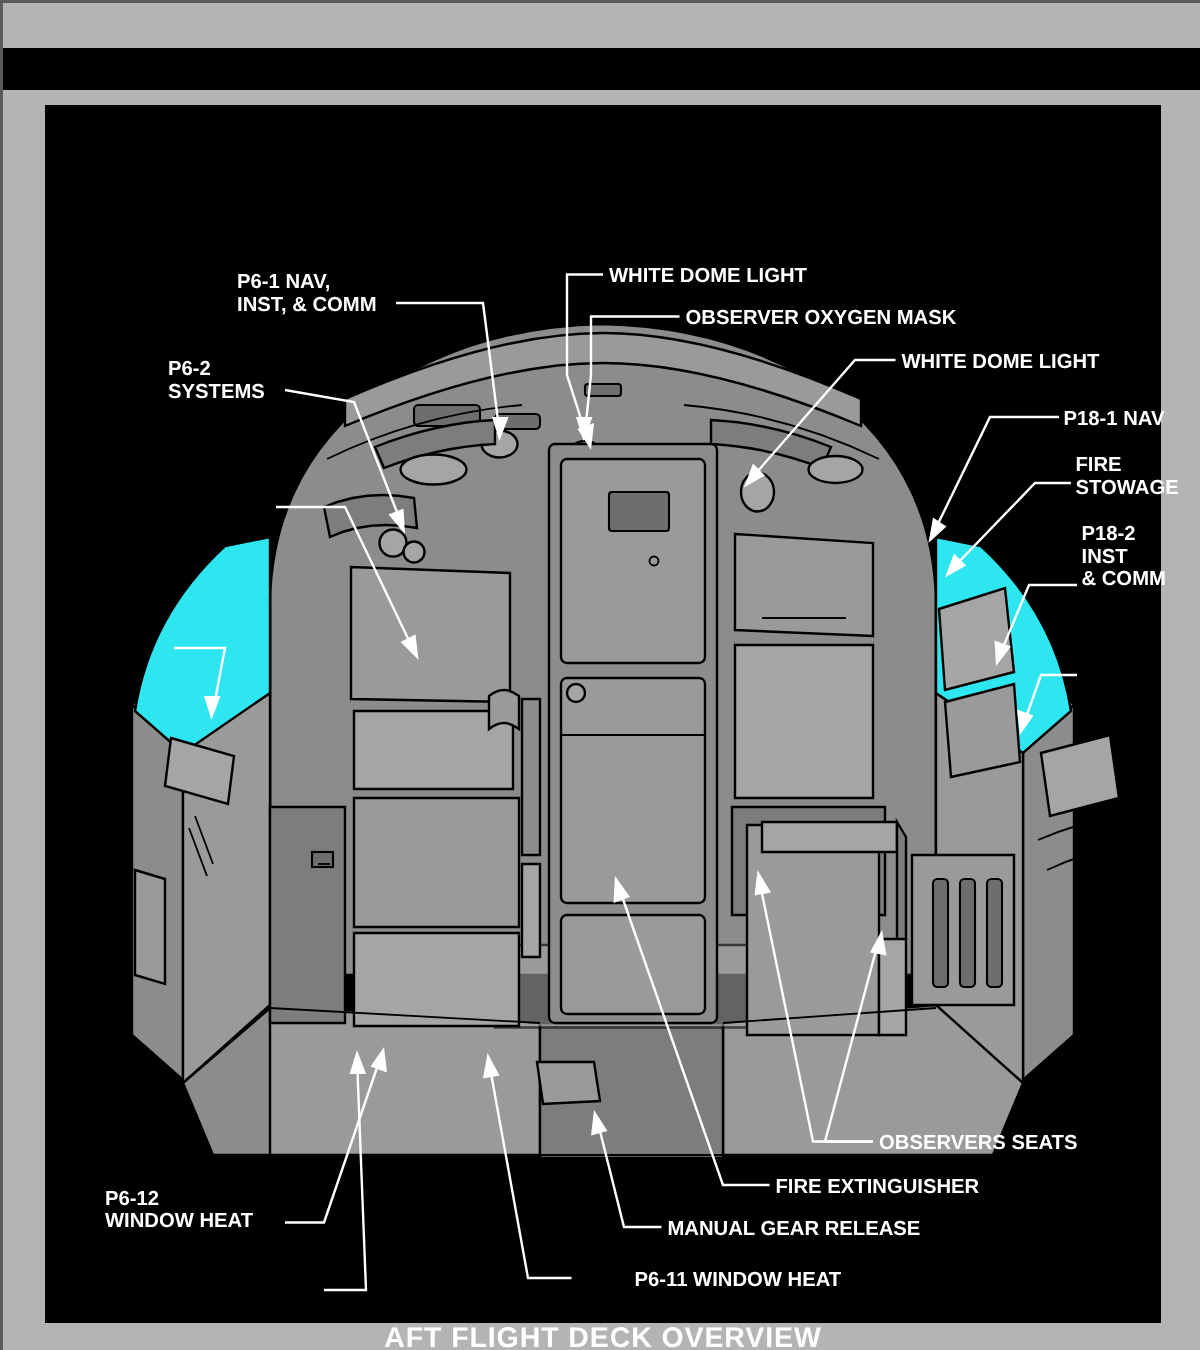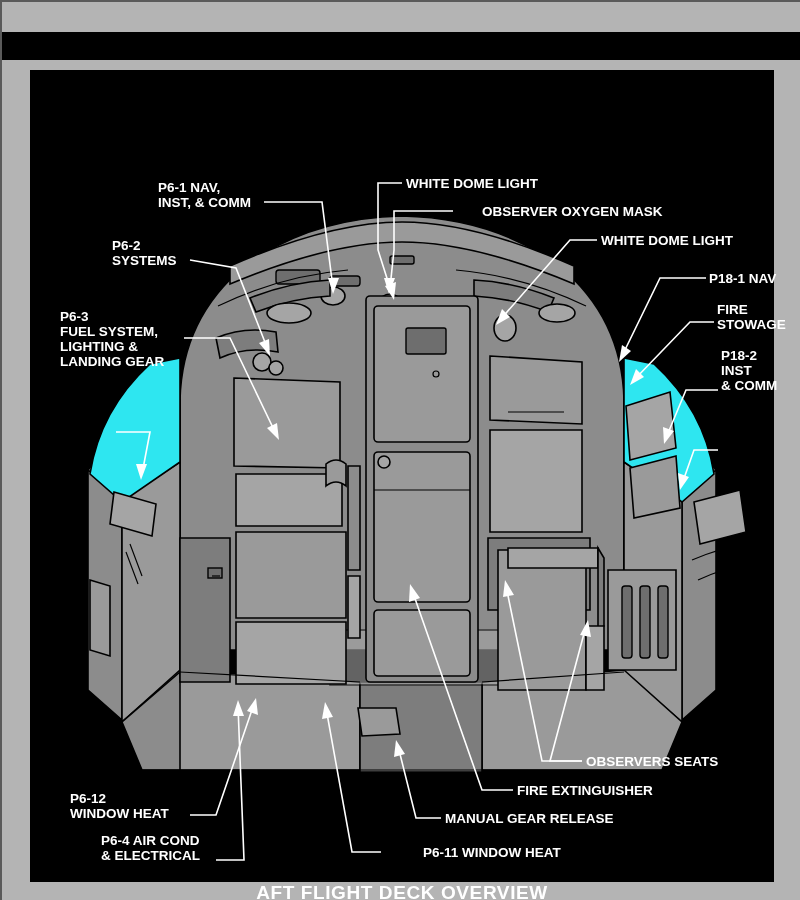--- a/index.html
+++ b/index.html
@@ -262,40 +262,38 @@
 
     <text class="ttl" x="372" y="826" fill="#fff"></text>
   </svg>
 
   <div class="title" style="left:28px; top:880px; width:744px;">AFT FLIGHT DECK OVERVIEW</div>
 
   <div class="label" style="left:156px; top:178px;"><span>P6-1 NAV,</span><br><span>INST, &amp; COMM</span></div>
 
   <div class="label" style="left:404px; top:174px;">WHITE DOME LIGHT</div>
 
-  <div class="label" style="left:455px; top:202px;margin-left:25px;">OBSERVER OXYGEN MASK</div>
+  <div class="label" style="left:455px; top:202px;">OBSERVER OXYGEN MASK</div>
 
   <div class="label" style="left:599px; top:231px;">WHITE DOME LIGHT</div>
 
   <div class="label" style="left:110px; top:236px;"><span>P6-2</span><br><span>SYSTEMS</span></div>
 
   <div class="label" style="left:707px; top:269px;">P18-1 NAV</div>
 
-  <div class="label" style="left:58px; top:307px;"><span>P6-3</span><br><span>FUEL SYSTEM,</span><br><span>LIGHTING &amp;</span><br><span>LANDING GEAR</span></div>
 
   <div class="label" style="left:715px; top:300px;"><span>FIRE</span><br><span>STOWAGE</span></div>
 
   <div class="label" style="left:719px; top:346px;"><span>P18-2</span><br><span>INST</span><br><span>&amp; COMM</span></div>
 
 
 
   <div class="label" style="left:584px; top:752px;">OBSERVERS SEATS</div>
 
   <div class="label" style="left:515px; top:781px;">FIRE EXTINGUISHER</div>
 
   <div class="label" style="left:443px; top:809px;">MANUAL GEAR RELEASE</div>
 
   <div class="label" style="left:68px; top:789px;"><span>P6-12</span><br><span>WINDOW HEAT</span></div>
 
   <div class="label" style="left:383px; top:843px;margin-left:38px;">P6-11 WINDOW HEAT</div>
 
-  <div class="label" style="left:99px; top:831px;"><span>P6-4 AIR COND</span><br><span>&amp; ELECTRICAL</span></div>
 </div>
 
 </body></html>

